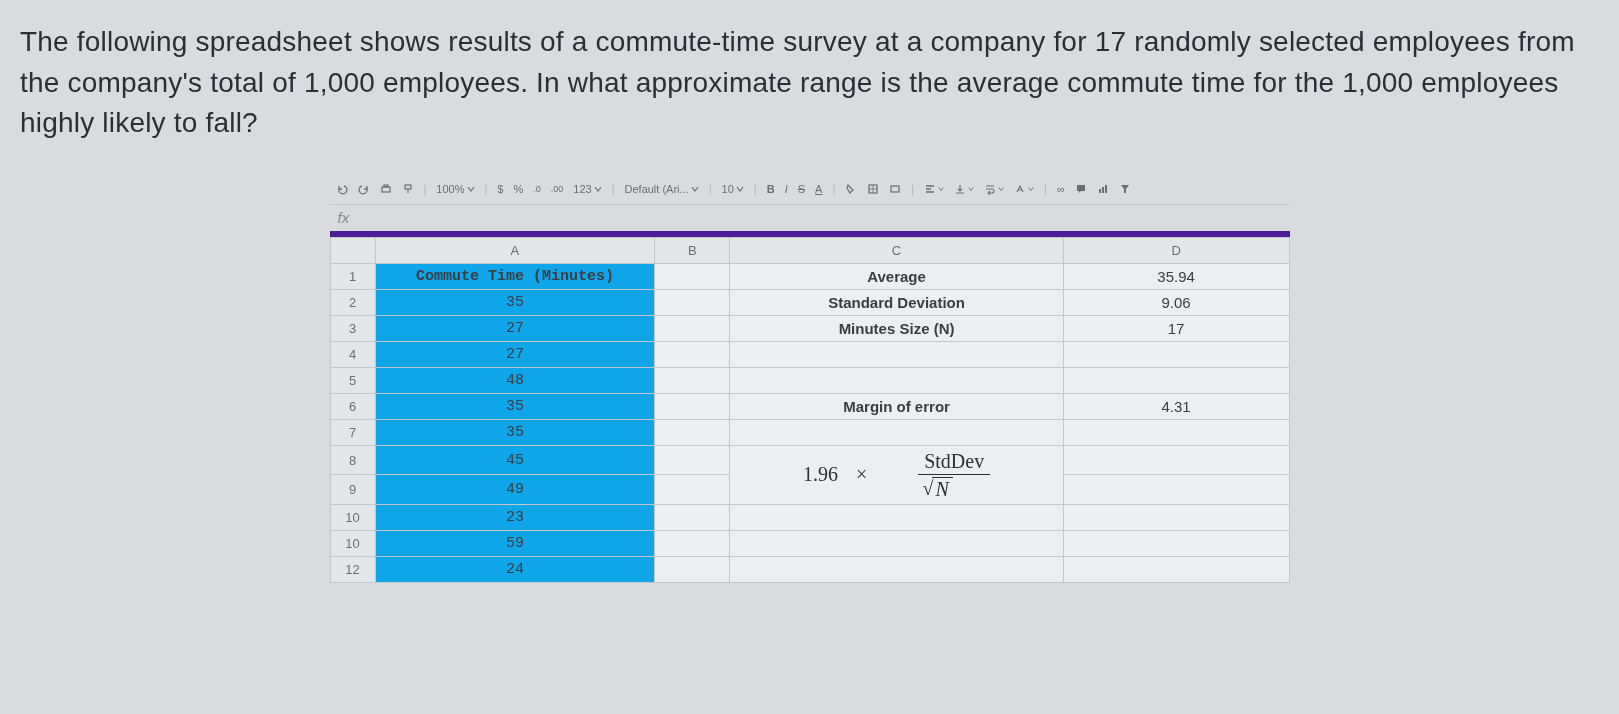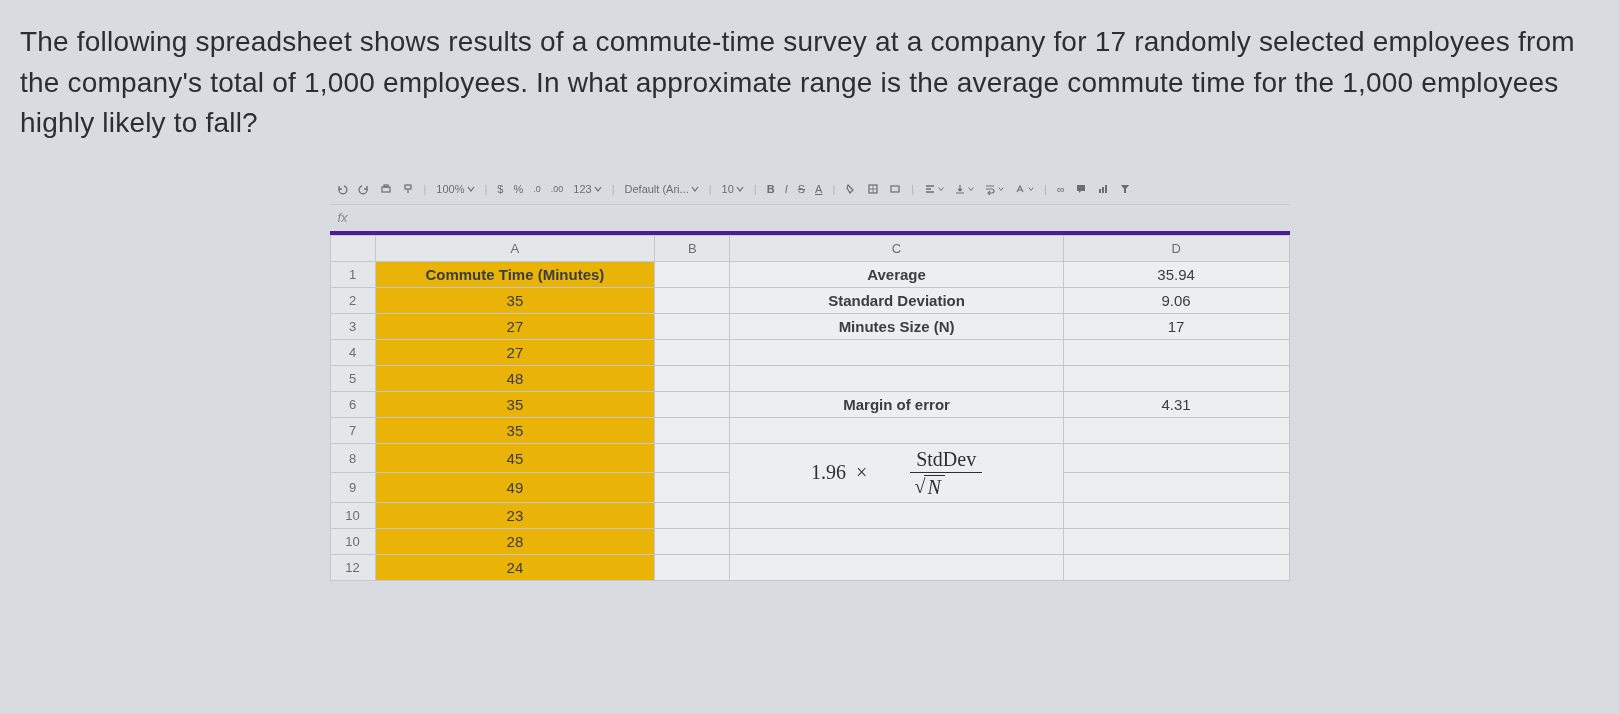--- a/index.html
+++ b/index.html
@@ -34,24 +34,24 @@
   }
   .toolbar .tb-item {
     display: inline-flex;
     align-items: center;
     gap: 2px;
   }
   .toolbar .sep { color: #b0b3b8; }
   .toolbar svg { display: block; }
   .fx-bar {
     height: 26px;
-    border-bottom: 4px solid #4c1d95;
+    border-bottom: 6px solid #4c1d95;
     display: flex;
     align-items: center;
-    font-size: 13px;
+    font-size: 15px;
     color: #888;
     font-style: italic;
     padding-left: 8px;
   }
   table.sheet {
     border-collapse: collapse;
     width: 100%;
     background: #eceff2;
     font-size: 15px;
     color: #3a3d42;
@@ -74,30 +74,31 @@
     width: 42px;
     background: #e4e7ea;
     color: #6a6d71;
     font-size: 13px;
   }
   col.colA { width: 260px; }
   col.colB { width: 70px; }
   col.colC { width: 310px; }
   col.colD { width: 210px; }
   td.colA-data {
-    background: #eab308;
+    background: #0ea5e9;
+    font-family: Liberation Mono, monospace;
   }
   td.bold { font-weight: bold; }
   td.left { text-align: left; padding-left: 14px; }
   td.colC-label { text-align: left; font-weight: bold; padding-left: 6px; }
   .formula-wrap {
     display: flex;
     align-items: center;
     justify-content: center;
-    gap: 10px;
+    gap: 18px;
     font-family: "Times New Roman", serif;
     font-size: 20px;
     color: #2c2f33;
   }
   .frac {
     display: inline-flex;
     flex-direction: column;
     align-items: center;
     line-height: 1.1;
   }
@@ -358,21 +359,21 @@
       </tr>
       <tr>
         <th class="rowhdr">10</th>
         <td class="colA-data">23</td>
         <td></td>
         <td></td>
         <td></td>
       </tr>
       <tr>
         <th class="rowhdr">10</th>
-        <td class="colA-data">28</td>
+        <td class="colA-data">59</td>
         <td></td>
         <td></td>
         <td></td>
       </tr>
       <tr style="height:14px;">
         <th class="rowhdr" style="height:14px;overflow:hidden;">12</th>
         <td class="colA-data" style="height:14px;">24</td>
         <td></td>
         <td></td>
         <td></td>

